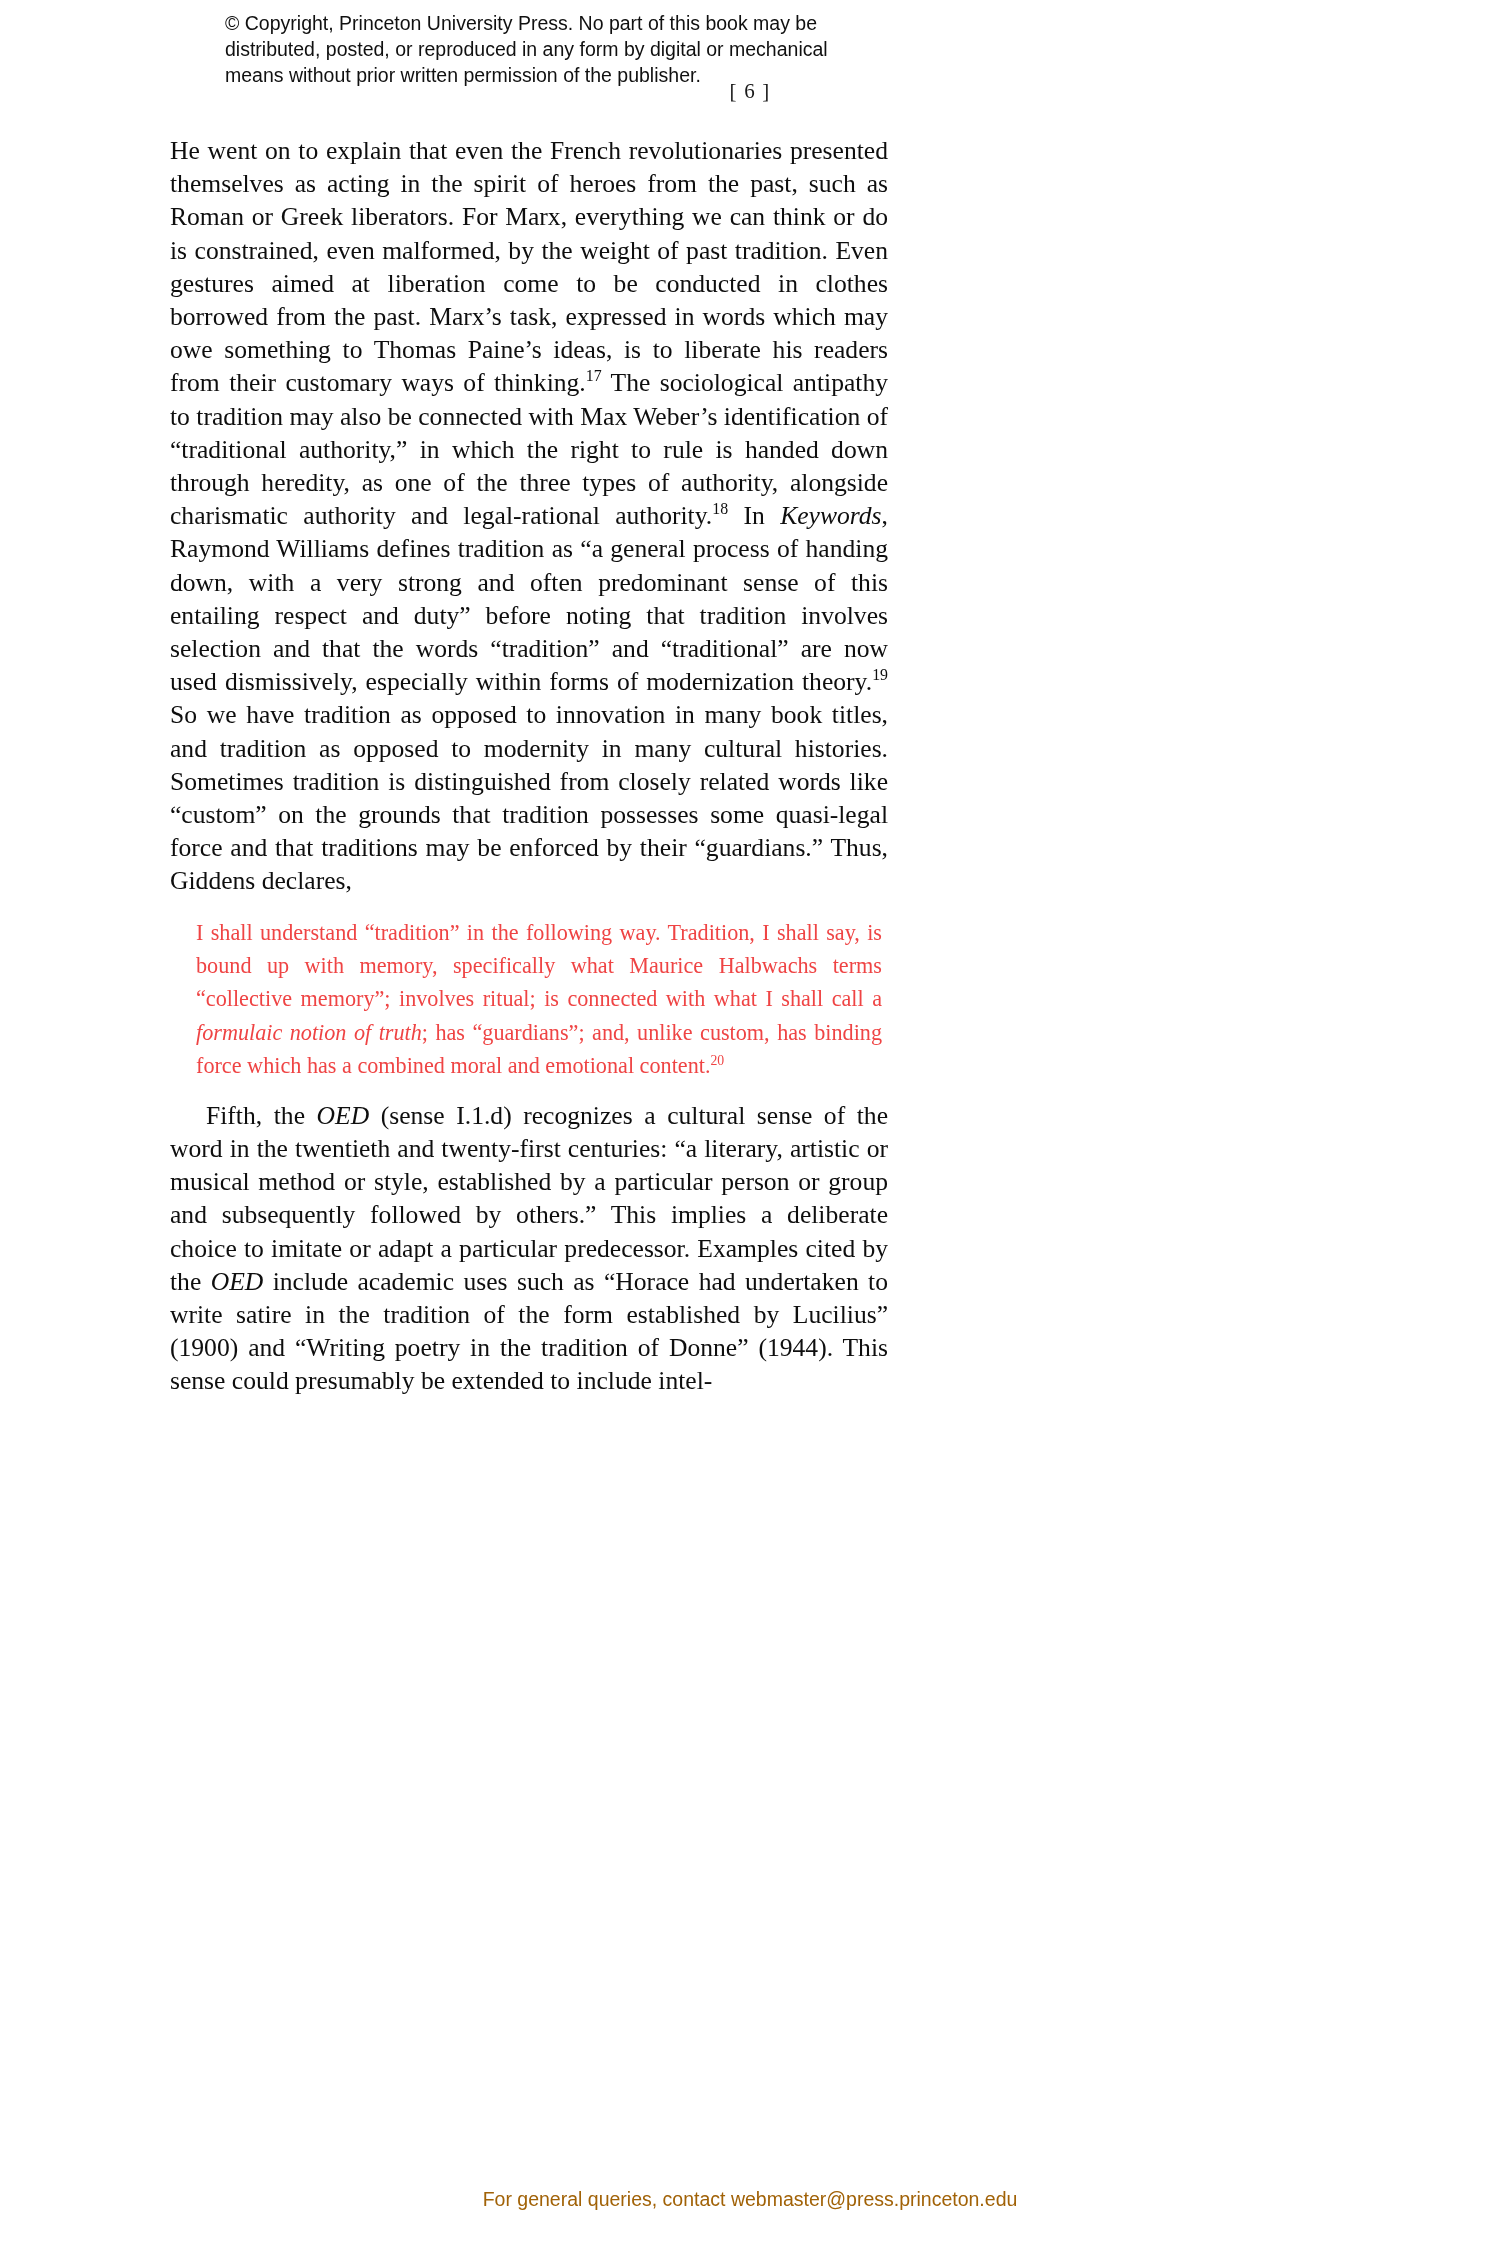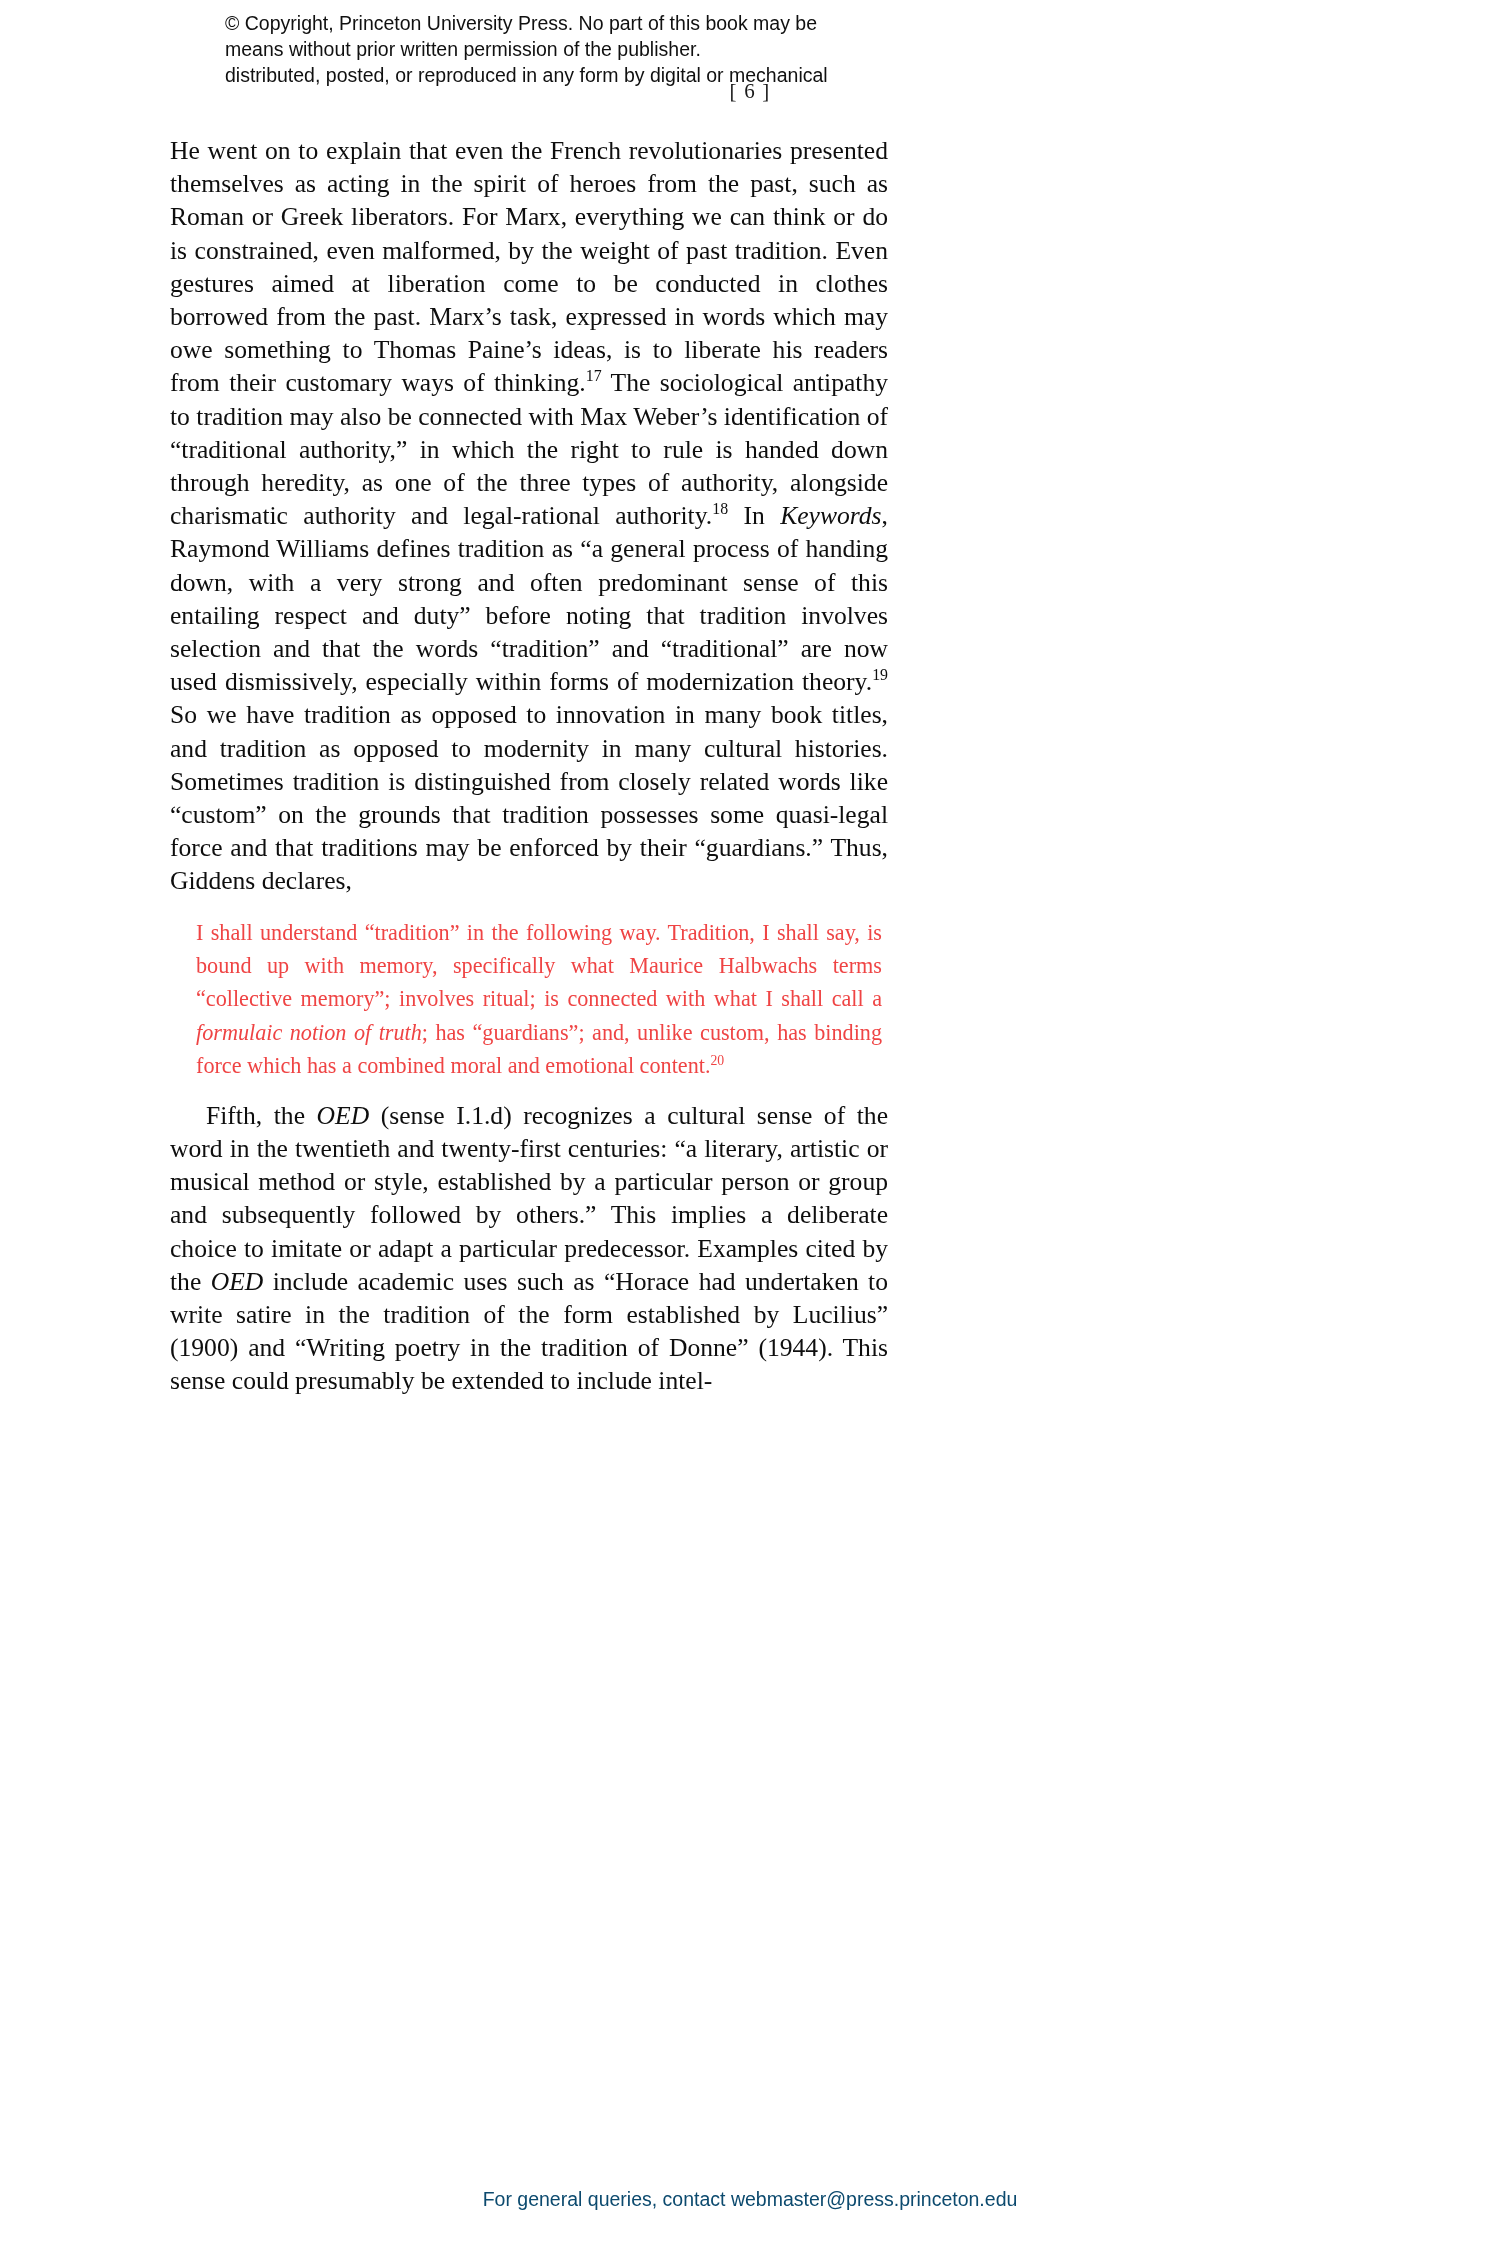--- a/index.html
+++ b/index.html
@@ -97,32 +97,32 @@
 
   
   .footer {
     position: absolute;
     left: 0;
     top: 2188px;
     width: 1500px;
     text-align: center;
     font-family: "Liberation Sans", "DejaVu Sans", sans-serif;
     font-size: 19.5px;
-    color: #0c4a6e;
+    color: #a16207;
   }
 </style>
 </head>
 <body style="background: rgb(255, 255, 255);">
 
 <div class="page">
 
   <div class="copyright">
     <div>© Copyright, Princeton University Press. No part of this book may be</div>
+    <div>distributed, posted, or reproduced in any form by digital or mechanical</div>
     <div>means without prior written permission of the publisher.</div>
-    <div>distributed, posted, or reproduced in any form by digital or mechanical</div>
   </div>
 
   <div class="folio">[ 6 ]</div>
 
   <div class="textblock">
 
     <p class="body"><span>He went on to explain that even the French revolutionaries presented themselves as acting in the spirit of heroes from the past, such as Roman or Greek liberators. For Marx, everything we can think or do is constrained, even malformed, by the weight of past tradition. Even gestures aimed at liberation come to be conducted in clothes borrowed from the past. Marx’s task, expressed in words which may owe something to Thomas Paine’s ideas, is to liberate his readers from their customary ways of thinking.</span><sup class="fn">17</sup><span> The sociological antipathy to tradition may also be connected with Max Weber’s identification of “traditional authority,” in which the right to rule is handed down through heredity, as one of the three types of authority, alongside charismatic authority and legal-rational authority.</span><sup class="fn">18</sup><span> In </span><i>Keywords</i><span>, Raymond Williams defines tradition as “a general process of handing down, with a very strong and often predominant sense of this entailing respect and duty” before noting that tradition involves selection and that the words “tradition” and “traditional” are now used dismissively, especially within forms of modernization theory.</span><sup class="fn">19</sup><span> So we have tradition as opposed to innovation in many book titles, and tradition as opposed to modernity in many cultural histories. Sometimes tradition is distinguished from closely related words like “custom” on the grounds that tradition possesses some quasi-legal force and that traditions may be enforced by their “guardians.” Thus, Giddens declares,</span></p>
 
     <blockquote class="extract"><span>I shall understand “tradition” in the following way. Tradition, I shall say, is bound up with memory, specifically what Maurice Halbwachs terms “collective memory”; involves ritual; is connected with what I shall call a </span><i>formulaic notion of truth</i><span>; has “guardians”; and, unlike custom, has binding force which has a combined moral and emotional content.</span><sup class="fn">20</sup></blockquote>
 

